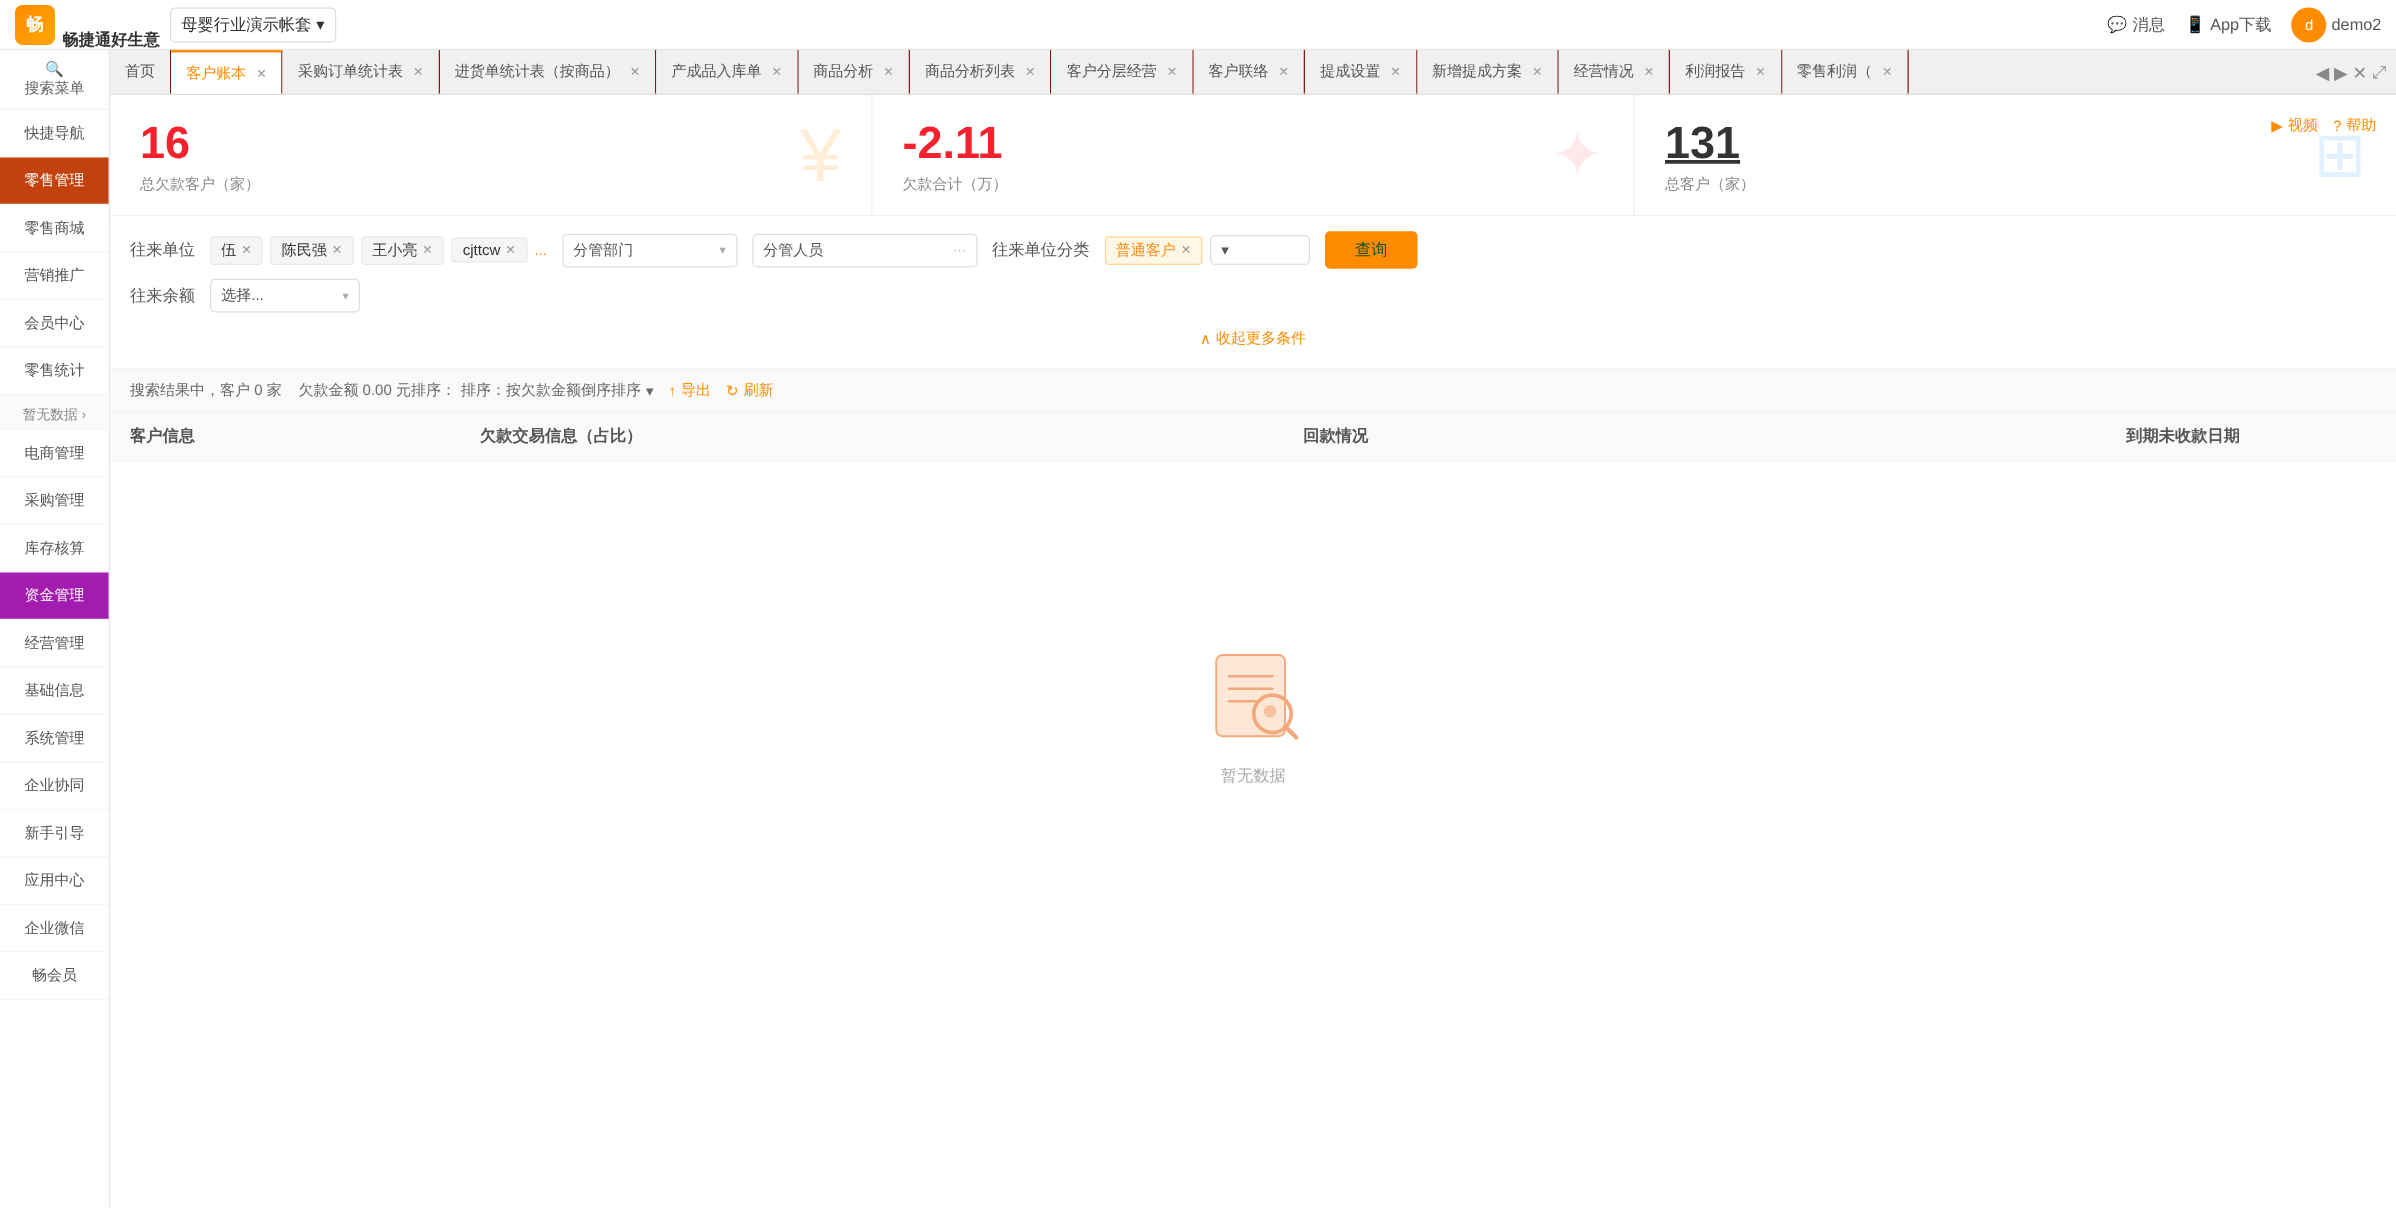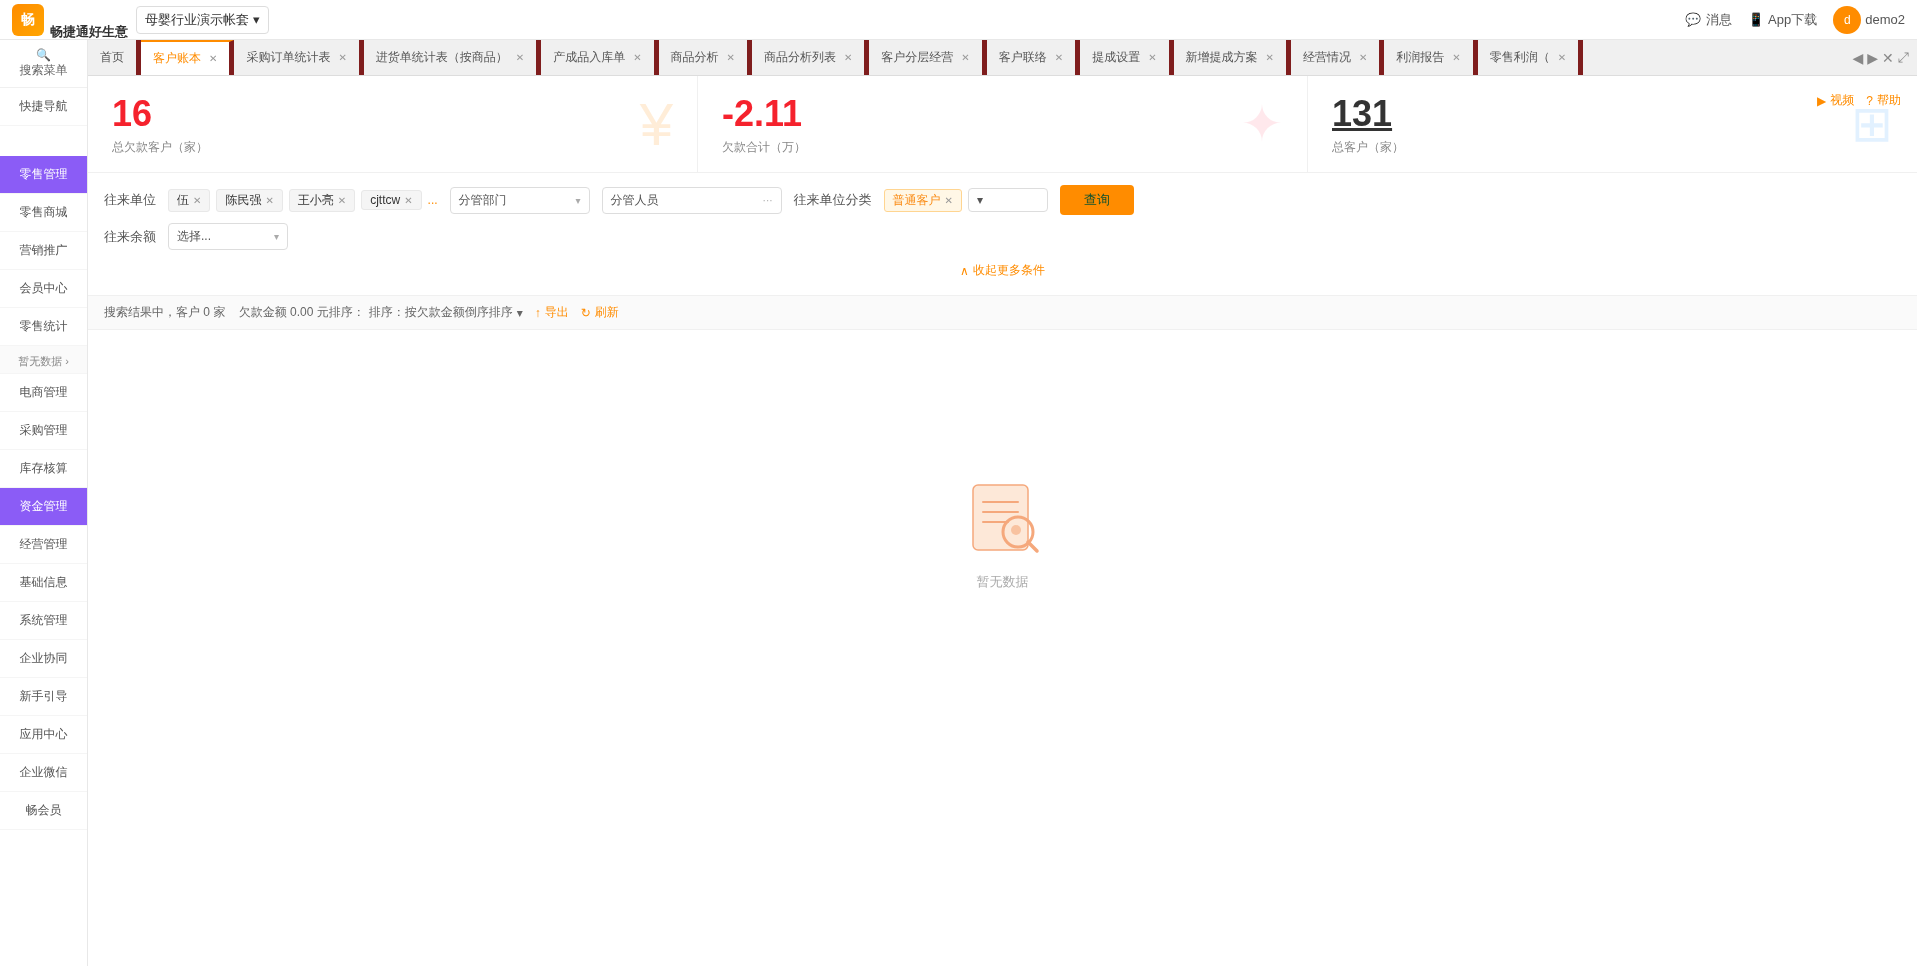--- a/index.html
+++ b/index.html
@@ -26,21 +26,21 @@
     .top-bar-btn { cursor: pointer; display: flex; align-items: center; gap: 4px; }
     .avatar { width: 28px; height: 28px; border-radius: 50%; background: #ff8c00; display: flex; align-items: center; justify-content: center; color: #fff; font-size: 12px; }
 
     
     .main-layout { display: flex; flex: 1; overflow: hidden; }
 
     
     .sidebar { width: 88px; background: #fff; border-right: 1px solid #e8e8e8; display: flex; flex-direction: column; flex-shrink: 0; overflow-y: auto; }
     .sidebar-search { padding: 8px; text-align: center; font-size: 12px; color: #666; cursor: pointer; border-bottom: 1px solid #f0f0f0; }
     .sidebar-nav-item { padding: 10px 4px; text-align: center; font-size: 12px; color: #555; cursor: pointer; border-bottom: 1px solid #f5f5f5; }
-    .sidebar-nav-item.active { background: #8b5cf6; color: #fff; margin-top: 30px; }
+    .sidebar-nav-item.active { background: #c2410c; color: #fff; }
     .sidebar-nav-item.section-header { color: #888; font-size: 11px; padding: 8px 4px 4px; background: #fafafa; }
 
     
     .content-area { flex: 1; display: flex; flex-direction: column; overflow: hidden; }
 
     
     .tab-bar {
       background: #f0f0f0;
       height: 36px;
       display: flex;
@@ -48,21 +48,21 @@
       border-bottom: 1px solid #ddd;
       flex-shrink: 0;
       overflow: hidden;
     }
     .tab-item {
       display: flex;
       align-items: center;
       padding: 0 12px;
       font-size: 12px;
       cursor: pointer;
-      border-right: 5px solid #7f1d1d;
+      border-right: 1px solid #7f1d1d;
       white-space: nowrap;
       color: #555;
       background: #f0f0f0;
       gap: 4px;
     }
     .tab-item.active { background: #fff; color: #ff8c00; border-top: 2px solid #ff8c00; }
     .tab-item .tab-close { font-size: 10px; color: #999; margin-left: 4px; }
     .tab-actions { display: flex; align-items: center; padding: 0 8px; gap: 4px; margin-left: auto; }
     .tab-action-btn { cursor: pointer; font-size: 14px; color: #888; }
 
@@ -261,21 +261,21 @@
     </div>
     <div class="sidebar-nav-item">
       <span>电商管理</span>
     </div>
     <div class="sidebar-nav-item">
       <span>采购管理</span>
     </div>
     <div class="sidebar-nav-item">
       <span>库存核算</span>
     </div>
-    <div class="sidebar-nav-item" style="background:#8b5cf6;color:#fff;">
+    <div class="sidebar-nav-item" style="background:#a21caf;color:#fff;">
       <span>资金管理</span>
     </div>
     <div class="sidebar-nav-item">
       <span>经营管理</span>
     </div>
     <div class="sidebar-nav-item">
       <span>基础信息</span>
     </div>
     <div class="sidebar-nav-item">
       <span>系统管理</span>
@@ -484,20 +484,26 @@
             <span>导出</span>
           </div>
           <div class="action-link">
             <span>↻</span>
             <span>刷新</span>
           </div>
         </div>
       </div>
 
       <div class="table-wrapper">
+        <div class="table-header">
+          <div>客户信息</div>
+          <div>欠款交易信息（占比）</div>
+          <div>回款情况</div>
+          <div>到期未收款日期</div>
+        </div>
 
         <div class="table-body">
           <div class="empty-state">
             
             <svg class="empty-mascot" viewBox="0 0 100 100" xmlns="http://www.w3.org/2000/svg">
 
               <rect x="20" y="15" width="55" height="65" rx="5" fill="#fde8d8" stroke="#f5a87c" stroke-width="1.5"></rect>
 
               <line x1="30" y1="32" x2="65" y2="32" stroke="#f5a87c" stroke-width="2" stroke-linecap="round"></line>
               <line x1="30" y1="42" x2="65" y2="42" stroke="#f5a87c" stroke-width="2" stroke-linecap="round"></line>

